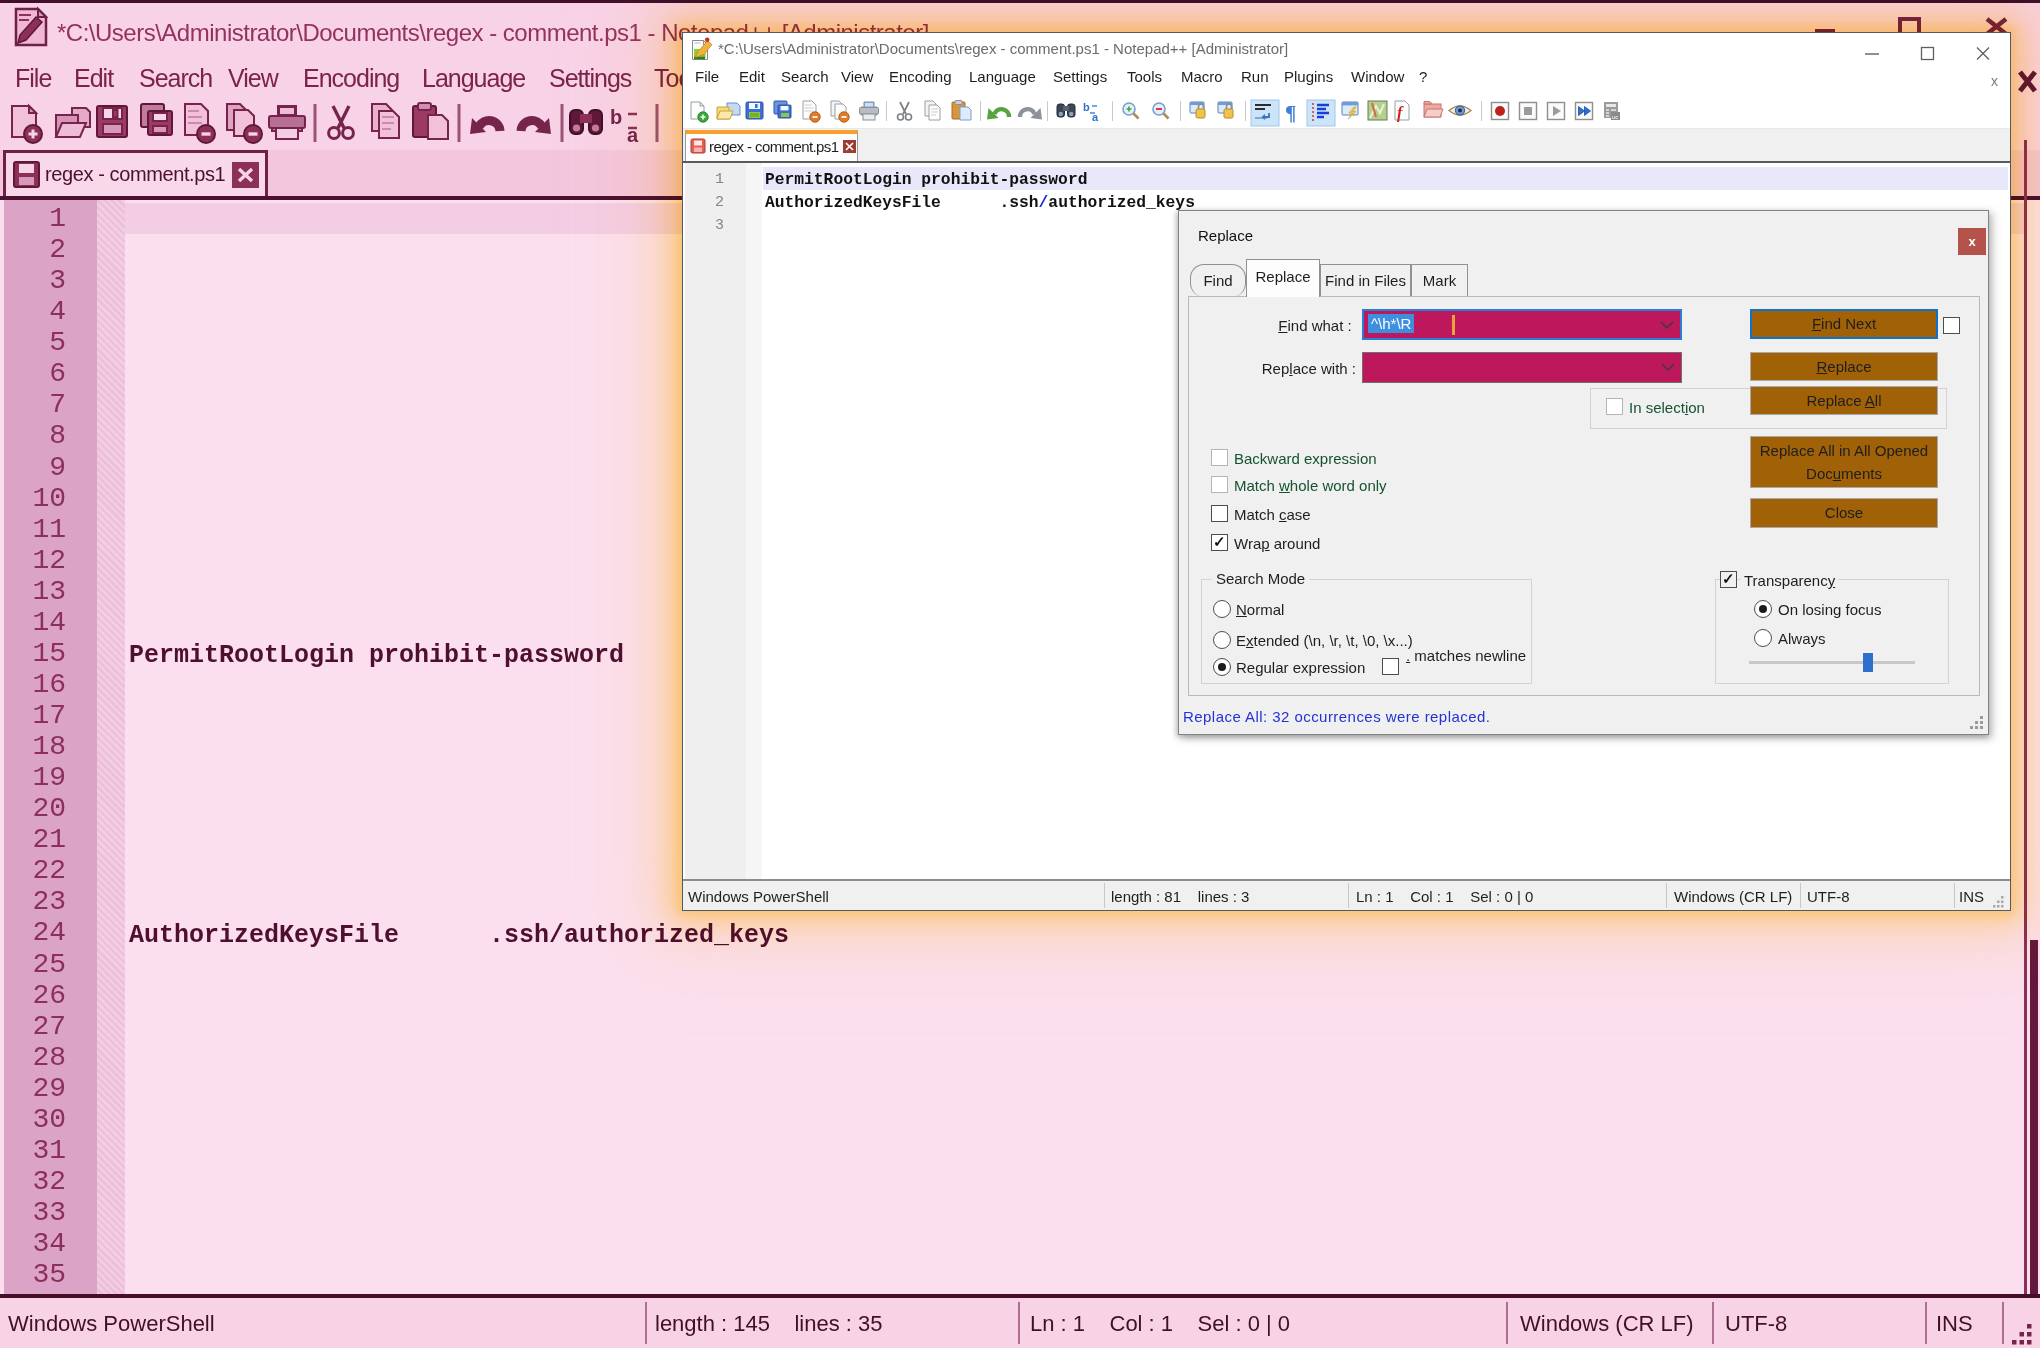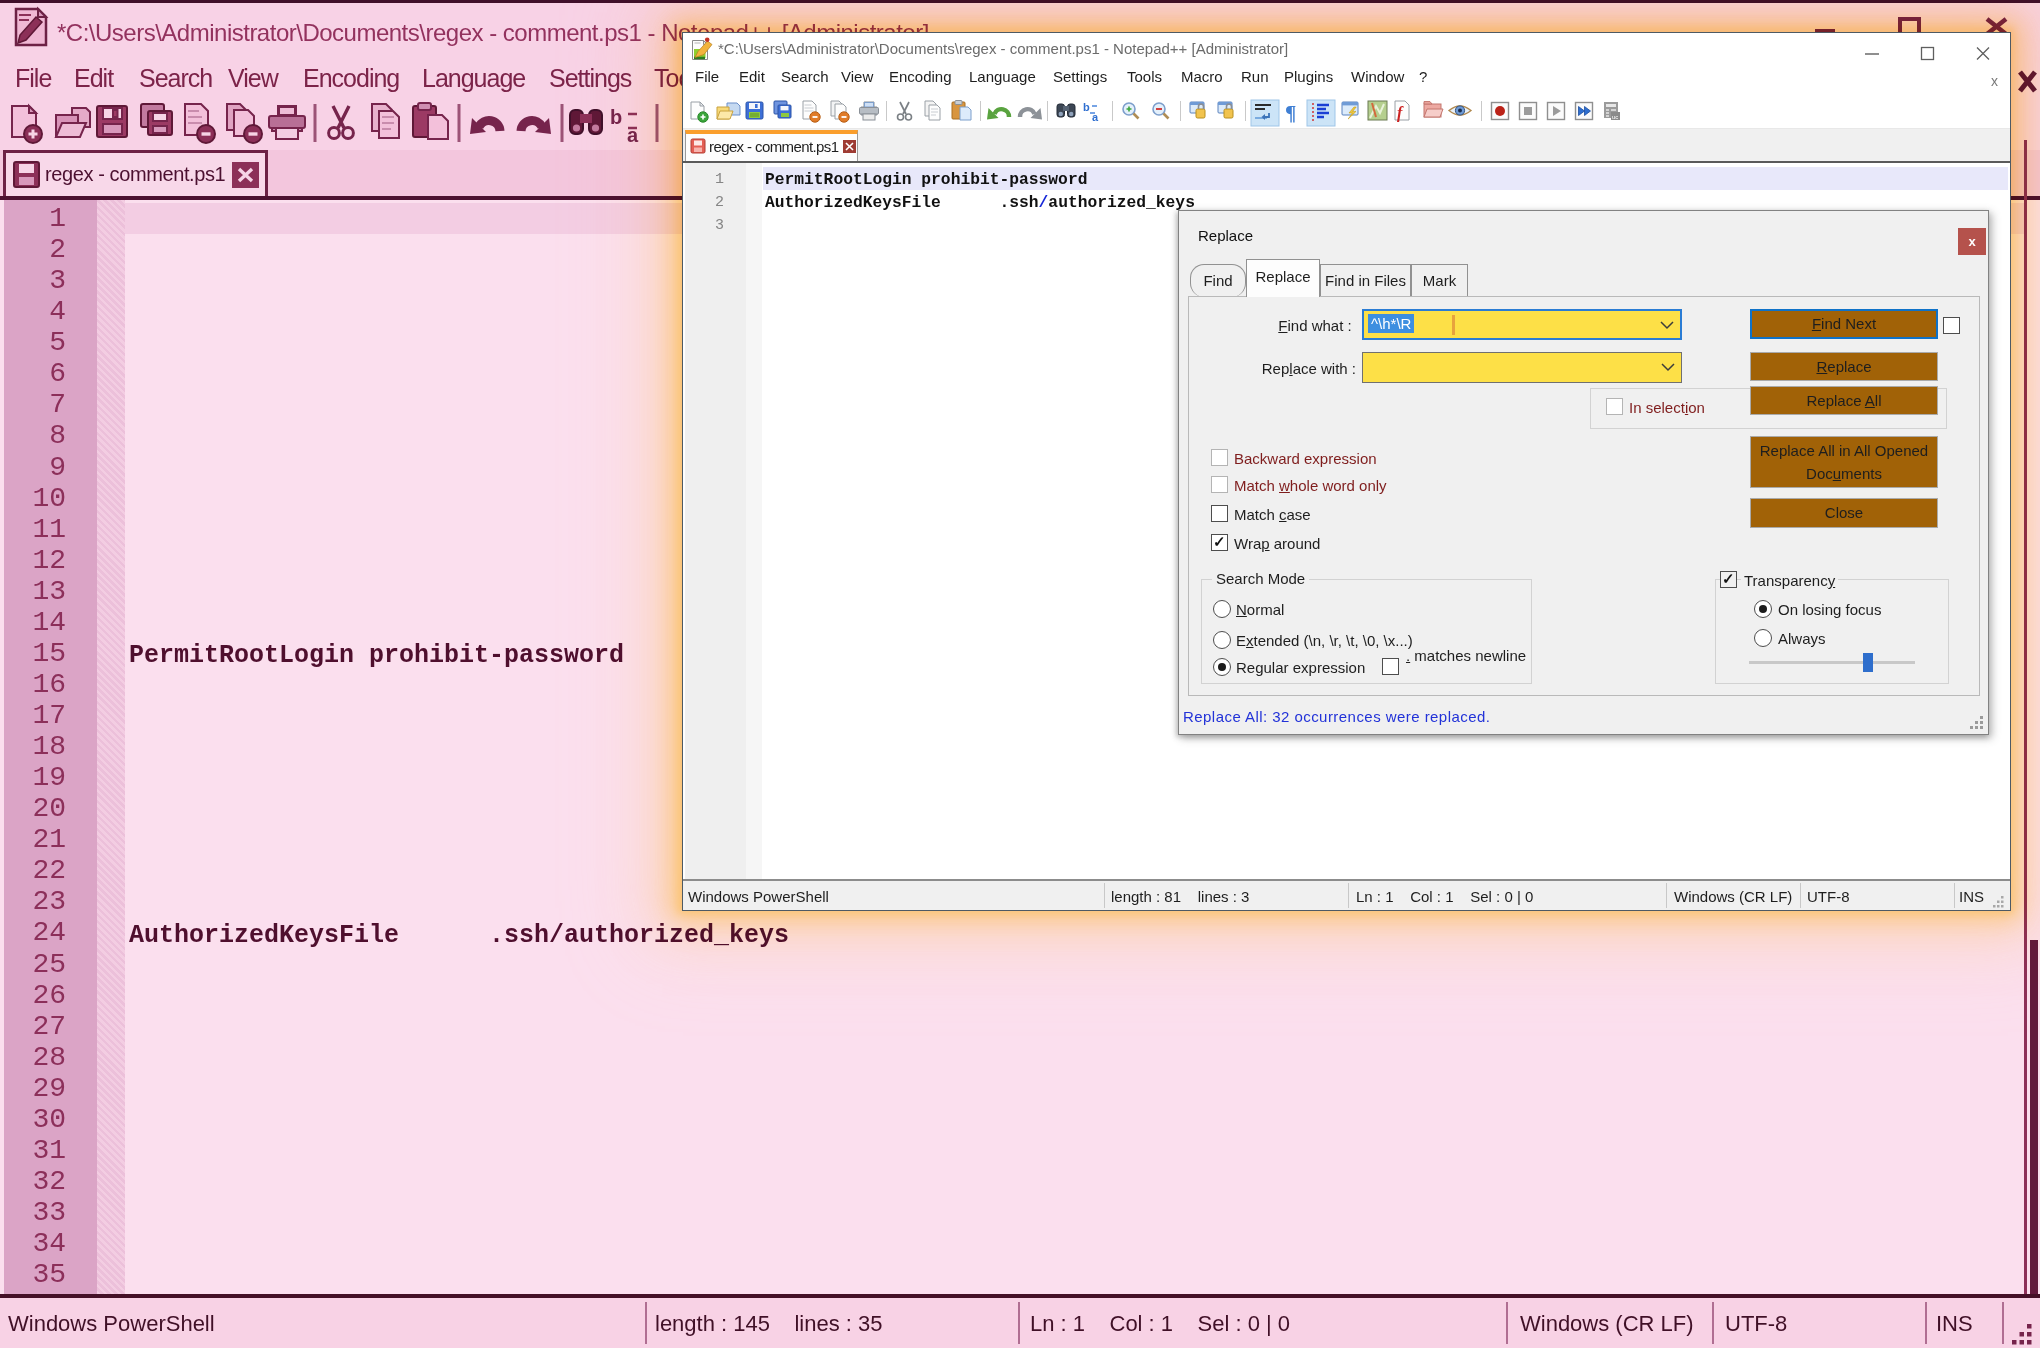--- a/index.html
+++ b/index.html
@@ -50,22 +50,22 @@
 #fg-status{position:absolute;left:0;top:846px;width:1327px;height:31px;background:#f0f0f0;border-top:2px solid #8c8c8c;box-sizing:border-box;}
 #fg-status span{position:absolute;top:7px;font-size:15px;color:#1e1e1e;white-space:pre;}
 #fg-status i{position:absolute;top:2px;width:1px;height:25px;background:#c8c8c8;}
 
 #dlg{position:absolute;left:495px;top:177px;width:811px;height:525px;background:#f0f0f0;border:1px solid #828282;box-sizing:border-box;box-shadow:-2px 2px 5px rgba(100,100,100,.35),3px 3px 8px rgba(90,90,90,.45);}
 #dlg .title{position:absolute;left:19px;top:16px;font-size:15px;color:#111;}
 #dlg-x{position:absolute;left:779px;top:17px;width:28px;height:27px;background:#b5524c;color:#fff;text-align:center;font-size:13px;line-height:27px;font-weight:bold;}
 .tab{position:absolute;top:53px;height:33px;background:#f0f0f0;border:1px solid #919191;border-bottom:none;box-sizing:border-box;font-size:15px;color:#1e1e1e;text-align:center;}
 #tab-pane{position:absolute;left:9px;top:85px;width:792px;height:400px;background:#f0f0f0;border:1px solid #b9b9b9;box-sizing:border-box;}
 .lbl{position:absolute;font-size:15px;color:#1e1e1e;white-space:pre;}
-.lblg{position:absolute;font-size:15px;color:#7f1d1d;white-space:pre;}
-.combo{position:absolute;left:183px;width:320px;height:31px;background:#fde047;border:1px solid #707070;box-sizing:border-box;}
+.lblg{position:absolute;font-size:15px;color:#14532d;white-space:pre;}
+.combo{position:absolute;left:183px;width:320px;height:31px;background:#be185d;border:1px solid #707070;box-sizing:border-box;}
 .btn{position:absolute;left:571px;width:188px;background:#a16207;border:1px solid #aaaaaa;box-sizing:border-box;font-size:15px;color:#1e1e1e;text-align:center;}
 .cb{position:absolute;width:17px;height:17px;background:#fff;border:1px solid #4d4d4d;box-sizing:border-box;}
 .cbd{position:absolute;width:17px;height:17px;background:#fff;border:1px solid #b4b4b4;box-sizing:border-box;}
 .radio{position:absolute;width:18px;height:18px;background:#fff;border:1px solid #4d4d4d;border-radius:50%;box-sizing:border-box;}
 .rdot{position:absolute;left:4px;top:4px;width:8px;height:8px;background:#1b1b1b;border-radius:50%;}
 .grp{position:absolute;border:1px solid #d2d2d2;box-sizing:border-box;}
 .chk{position:absolute;font-size:15px;color:#111;font-weight:bold;left:1px;top:-2px;}
 </style>
 </head>
 <body>

